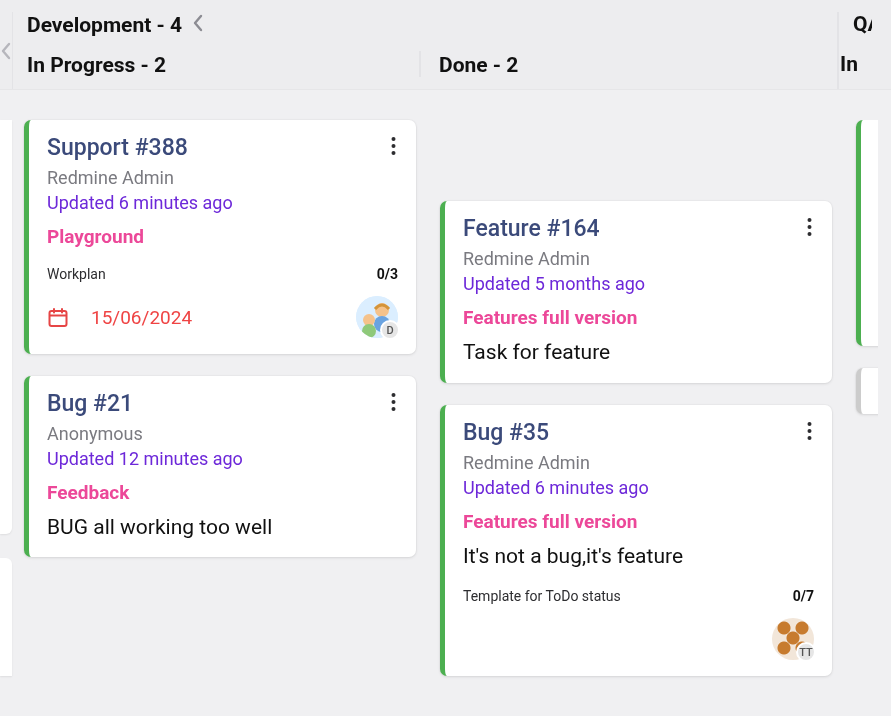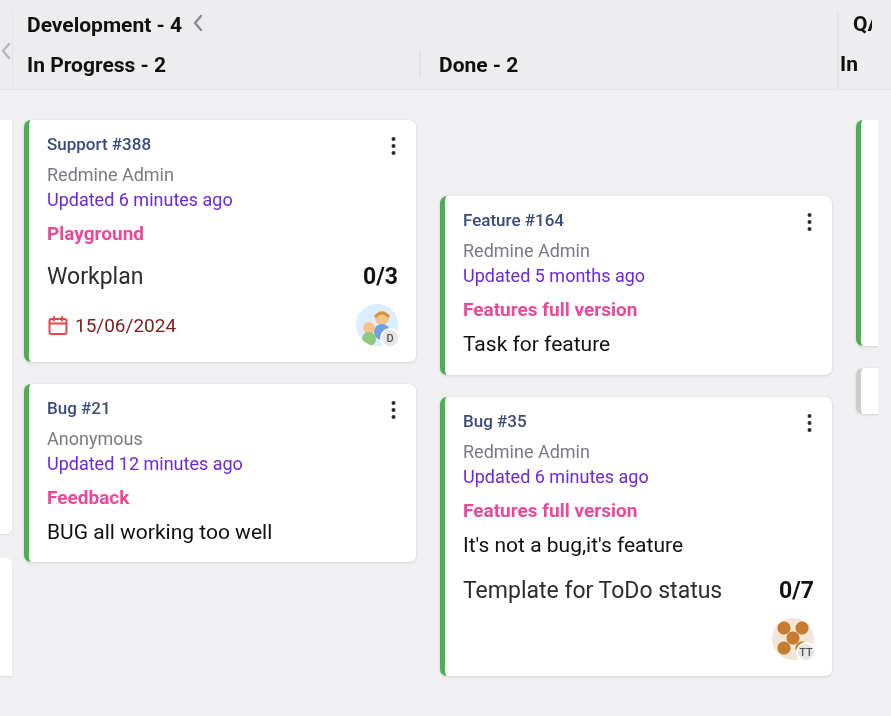--- a/index.html
+++ b/index.html
@@ -134,21 +134,21 @@
   }
 
   .card-top {
     display: flex;
     justify-content: space-between;
     align-items: flex-start;
   }
 
   .card-type {
     color: #3b4a7a;
-    font-size: 17px;
+    font-size: 23px;
     font-weight: 500;
     cursor: pointer;
   }
 
   .more-btn {
     color: #2d2d30;
     font-size: 22px;
     line-height: 14px;
     cursor: pointer;
     padding: 2px 2px;
@@ -178,43 +178,43 @@
     color: #111;
     margin-top: 10px;
     line-height: 1.3;
   }
 
   .card-meta-row {
     display: flex;
     justify-content: space-between;
     align-items: center;
     margin-top: 18px;
-    font-size: 23px;
+    font-size: 14px;
   }
   .card-checklist {
     color: #2d2d30;
   }
   .card-progress {
     font-weight: 700;
     color: #111;
   }
 
   .card-footer {
     display: flex;
     justify-content: space-between;
     align-items: center;
     margin-top: 14px;
   }
 
   .due {
     display: flex;
     align-items: center;
-    gap: 8px;
+    gap: 24px;
     font-size: 19px;
-    color: #7f1d1d;
+    color: #ef4444;
   }
   .cal-icon {
     width: 20px; height: 20px;
     position: relative;
   }
   .cal-icon svg { display: block; }
 
   .avatar {
     width: 42px; height: 42px;
     border-radius: 50%;

